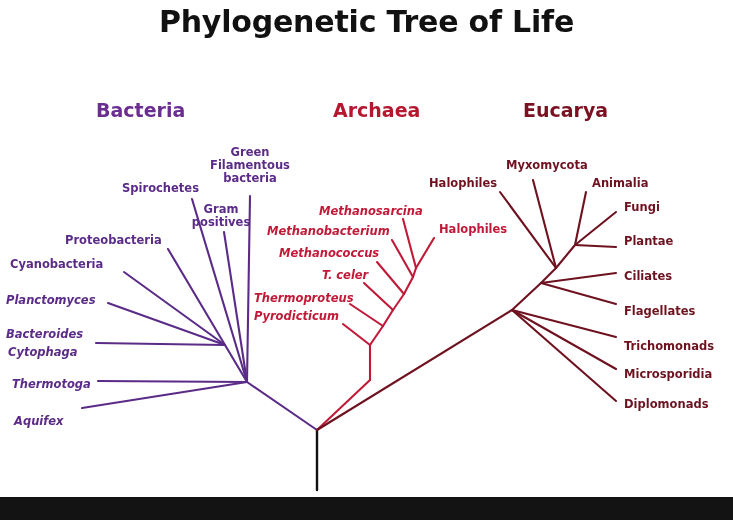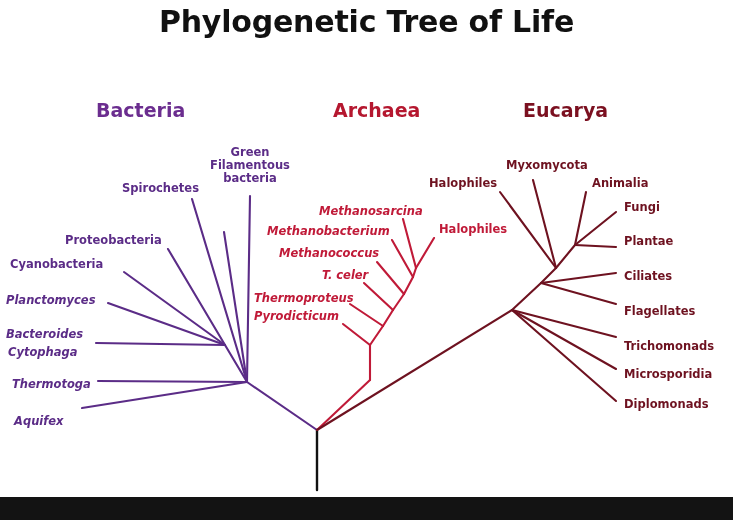--- a/index.html
+++ b/index.html
@@ -182,20 +182,24 @@
   <div class="leaf-label bact" style="left:10px;  top:258px;">Cyanobacteria</div>
   <div class="leaf-label bact" style="left:65px;  top:234px;">Proteobacteria</div>
   <div class="leaf-label bact" style="left:122px; top:182px;">Spirochetes</div>
 
   <div class="leaf-label bact ctr" style="left:204px; top:146px; width:92px;">
     <span>Green</span><br>
     <span>Filamentous</span><br>
     <span>bacteria</span>
   </div>
 
+  <div class="leaf-label bact ctr" style="left:186px; top:203px; width:70px;">
+    <span>Gram</span><br>
+    <span>positives</span>
+  </div>
 
   <div class="leaf-label arch ital" style="left:254px; top:310px;">Pyrodicticum</div>
   <div class="leaf-label arch ital" style="left:254px; top:292px;">Thermoproteus</div>
   <div class="leaf-label arch ital" style="left:322px; top:269px;">T. celer</div>
   <div class="leaf-label arch ital" style="left:279px; top:247px;">Methanococcus</div>
   <div class="leaf-label arch ital" style="left:267px; top:225px;">Methanobacterium</div>
   <div class="leaf-label arch ital" style="left:319px; top:205px;">Methanosarcina</div>
   <div class="leaf-label arch" style="left:439px; top:223px;">Halophiles</div>
 
   <div class="leaf-label euca" style="left:429px; top:177px;">Halophiles</div>

